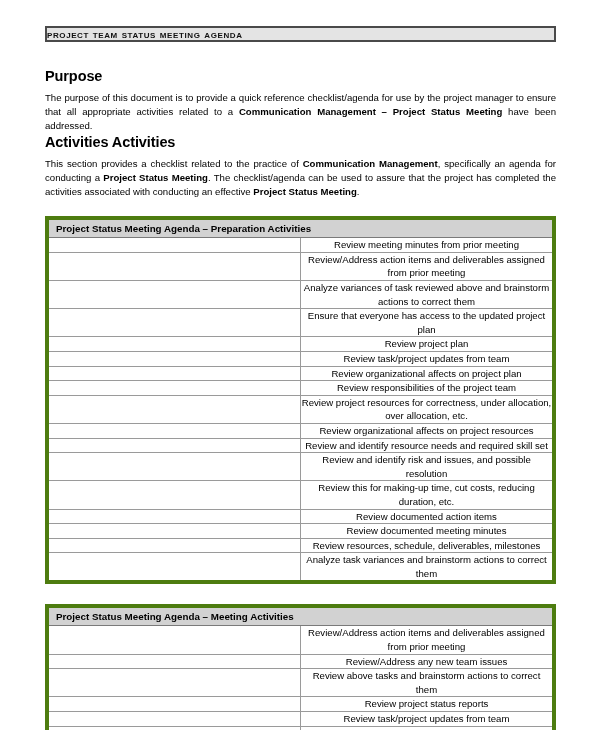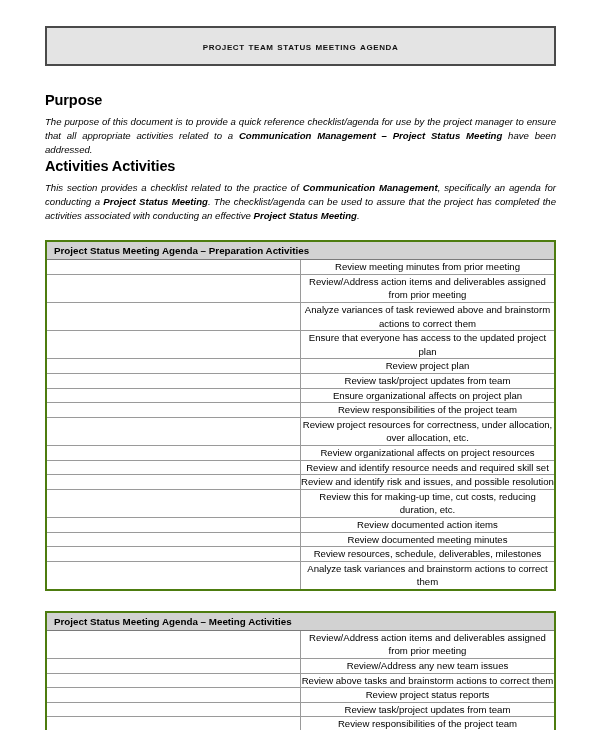--- a/index.html
+++ b/index.html
@@ -17,27 +17,27 @@
   .page {
     position: relative;
     width: 600px;
     height: 730px;
     box-sizing: border-box;
     padding: 26px 44px 0 45px;
   }
 
   
   .title-banner {
-    height: 40px;
+    height: 16px;
     box-sizing: border-box;
     border: 2px solid #4a4a4a;
     background: #e4e4e4;
     display: flex;
     align-items: center;
-    justify-content: center;
+    justify-content: flex-start;
     margin-bottom: 26px;
   }
   .title-banner .title-text {
     font-size: 11.5px;
     font-weight: bold;
     font-variant: small-caps;
     letter-spacing: 0.6px;
     color: #111111;
     text-transform: lowercase;
   }
@@ -51,33 +51,32 @@
     margin: 0 0 7px 0;
     letter-spacing: -0.1px;
     color: #000;
   }
   p.body-text {
     font-size: 9.6px;
     line-height: 14.2px;
     text-align: justify;
     margin: 0;
     color: #000;
-    font-style: italic;
   }
   p.body-text b { font-weight: bold; }
 
   .block-purpose { }
   .block-activities { margin-bottom: 17px; }
 
   
   table.checklist {
     width: 100%;
     border-collapse: collapse;
     table-layout: fixed;
-    border: 2px solid #4d7c0f;
+    border: 4px solid #4d7c0f;
   }
   table.checklist td, table.checklist th {
     border: 1px solid #9a9a9a;
     padding: 0;
     vertical-align: top;
     text-align: center;
   }
   table.checklist thead th {
     background: #d2d2d2;
     font-size: 9.8px;
@@ -145,21 +144,21 @@
         <tr>
           <td class="check-cell"></td>
           <td class="item-cell">Review project plan</td>
         </tr>
         <tr>
           <td class="check-cell"></td>
           <td class="item-cell">Review task/project updates from team</td>
         </tr>
         <tr>
           <td class="check-cell"></td>
-          <td class="item-cell">Ensure organizational affects on project plan</td>
+          <td class="item-cell">Review organizational affects on project plan</td>
         </tr>
         <tr>
           <td class="check-cell"></td>
           <td class="item-cell">Review responsibilities of the project team</td>
         </tr>
         <tr>
           <td class="check-cell"></td>
           <td class="item-cell">Review project resources for correctness, under allocation, over allocation, etc.</td>
         </tr>
         <tr>

